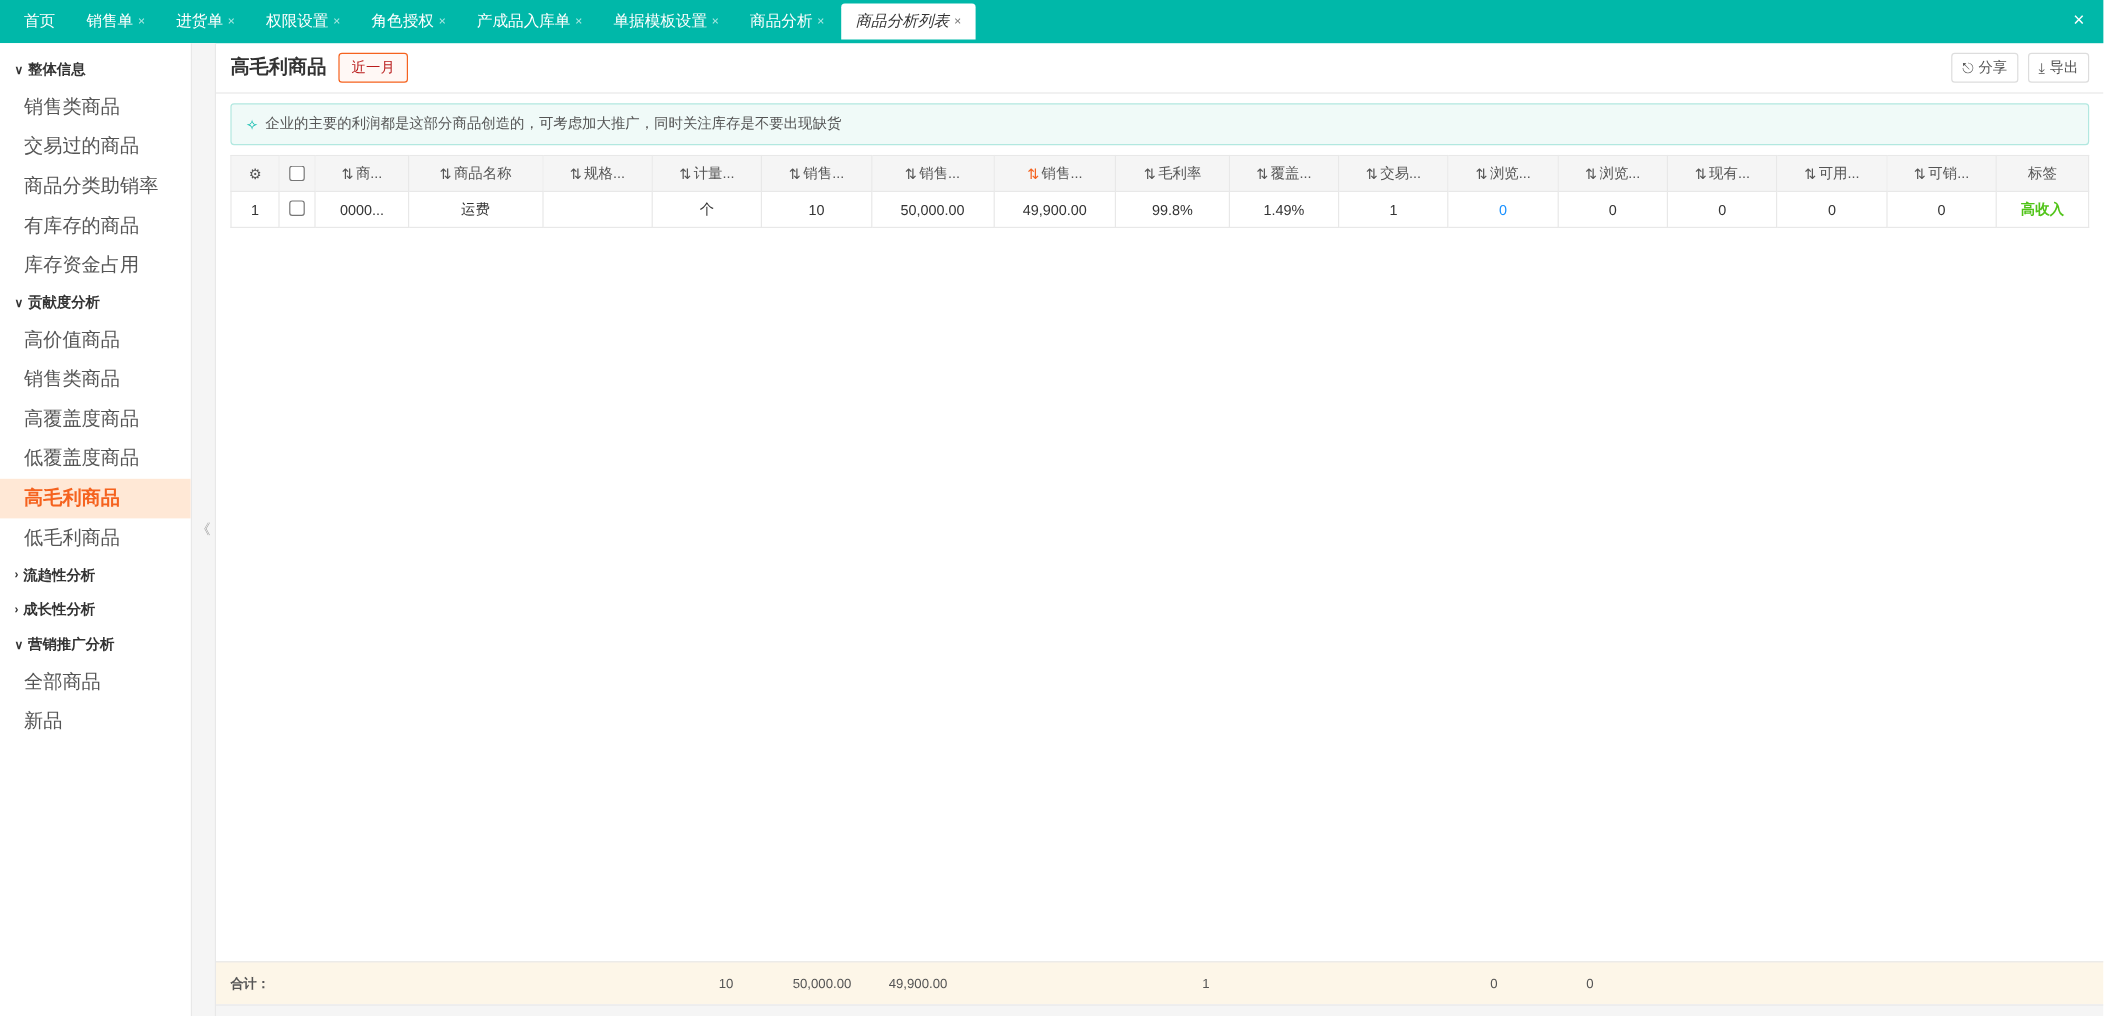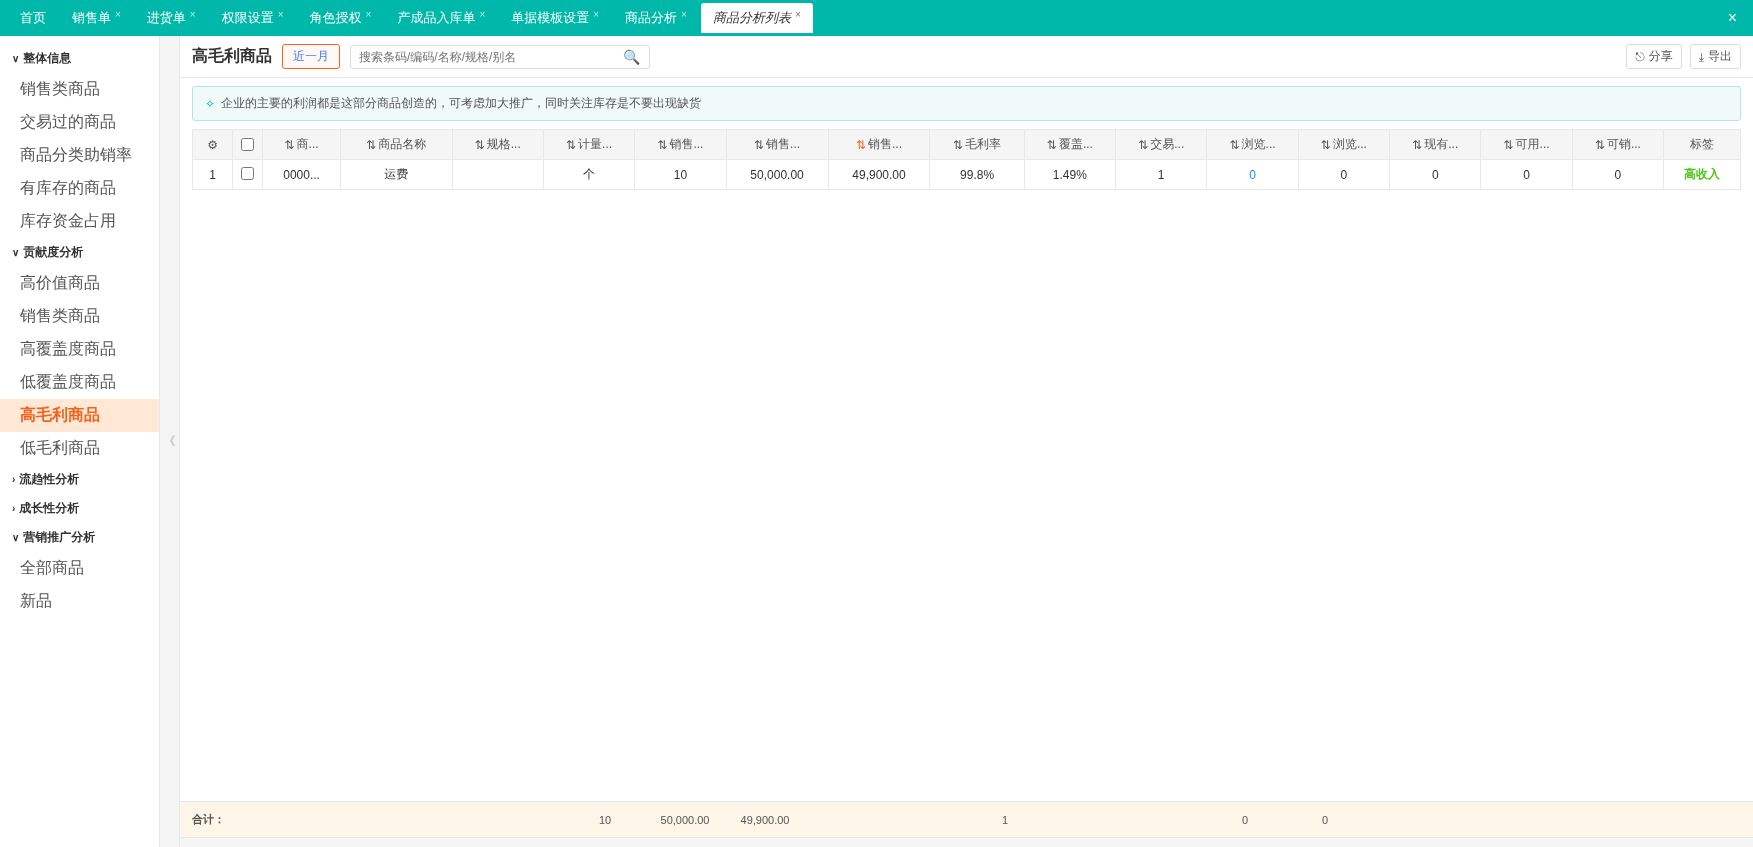--- a/index.html
+++ b/index.html
@@ -15,20 +15,21 @@
       gap: 2px;
     }
     .nav-tab {
       color: #fff;
       padding: 6px 12px;
       cursor: pointer;
       font-size: 13px;
       white-space: nowrap;
       border-radius: 3px 3px 0 0;
       display: flex;
+      align-items: center;
       gap: 4px;
     }
     .nav-tab.active { background: #fff; color: #333; border-radius: 3px 3px 0 0; font-style: italic; }
     .nav-tab .close-x { font-size: 10px; opacity: 0.7; cursor: pointer; }
     .nav-close-btn {
       margin-left: auto;
       color: #fff;
       font-size: 16px;
       cursor: pointer;
       padding: 4px 8px;
@@ -94,21 +95,21 @@
       border: 1px solid #e8e8e8;
       border-radius: 3px;
       padding: 3px 10px;
       font-size: 12px;
       cursor: pointer;
       color: #555;
     }
     .filter-btn.active {
       background: #fff8f5;
       border-color: #f5621e;
-      color: #3b82f6;
+      color: #b91c1c;
     }
     .search-box {
       display: flex;
       align-items: center;
       border: 1px solid #ddd;
       border-radius: 3px;
       padding: 3px 8px;
       flex: 1;
       max-width: 300px;
     }
@@ -347,24 +348,20 @@
     </div>
   </div>
 
   <div class="collapse-btn">《</div>
 
   <div class="content-area">
 
     <div class="content-header">
       <span class="content-title">高毛利商品</span>
       <button class="filter-btn active">近一月</button>
-      <div class="search-box">
-        <input type="text" placeholder="搜索条码/编码/名称/规格/别名" style="">
-        <span class="search-icon">🔍</span>
-      </div>
       <div class="header-actions">
         <button class="action-btn">
           <span>⎋</span>
           <span>分享</span>
         </button>
         <button class="action-btn">
           <span>⤓</span>
           <span>导出</span>
         </button>
       </div>

